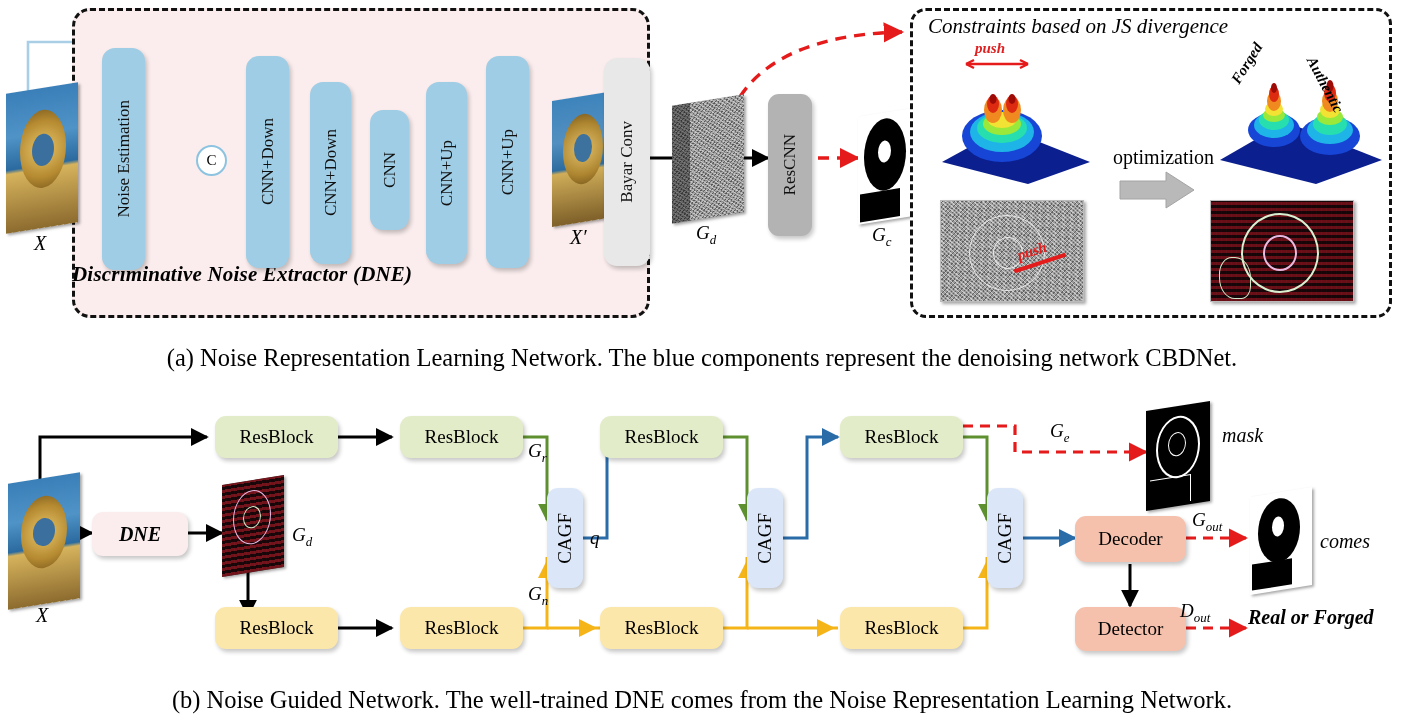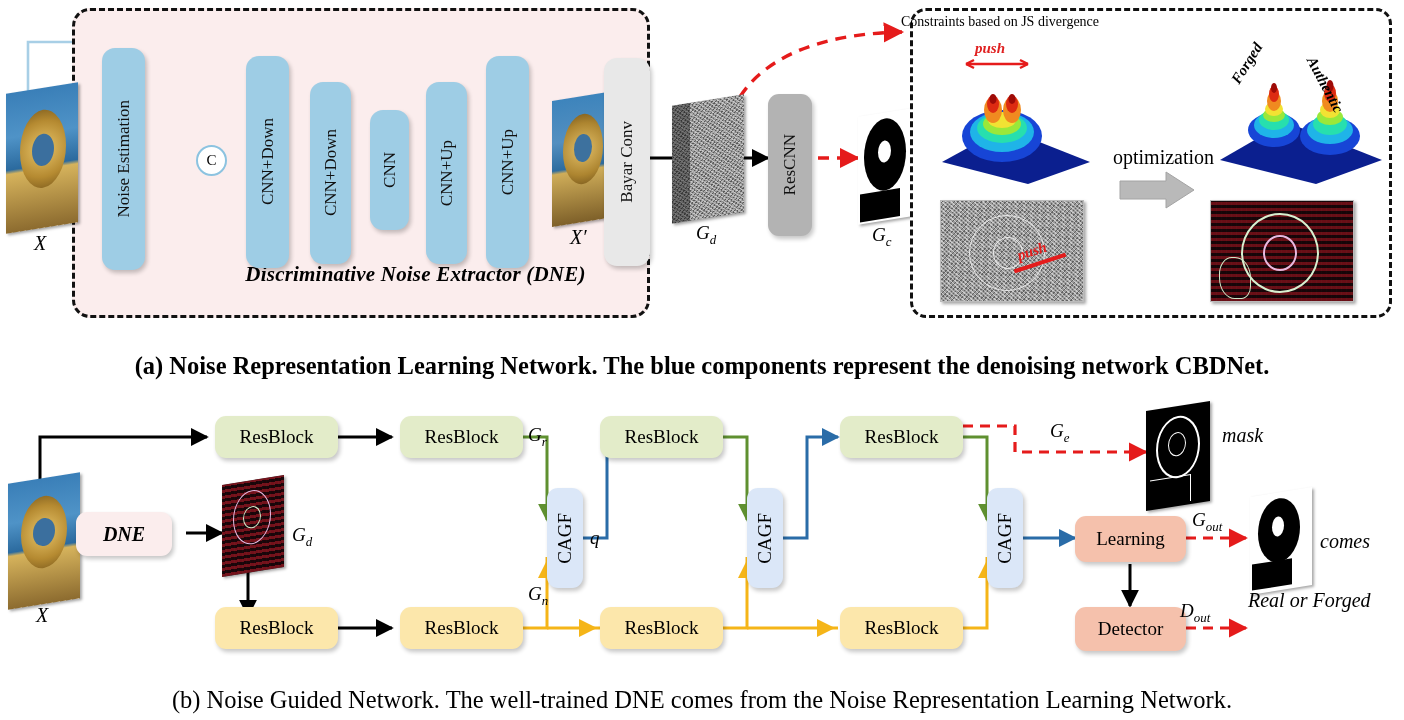--- a/index.html
+++ b/index.html
@@ -15,27 +15,27 @@
   .vtext{writing-mode:vertical-rl;transform:rotate(180deg);white-space:nowrap;}
 
   
   .bluebox{background:#9ecde5;border-radius:13px;color:#111;font-size:17px;}
   .greybox{background:#e8e8e8;border-radius:13px;color:#111;font-size:17px;}
   .darkgrey{background:#b3b3b3;border-radius:11px;color:#111;font-size:17px;}
 
   
   #dne-container{position:absolute;left:72px;top:8px;width:578px;height:310px;
       background:#fbeded;border:3.5px dashed #111;border-radius:18px;box-sizing:border-box;}
-  #dne-label{position:absolute;left:72px;top:262px;width:687px;text-align:center;
+  #dne-label{position:absolute;left:72px;top:262px;width:687px;
       font-style:italic;font-weight:bold;font-size:21px;letter-spacing:.2px;}
 
   
   #js-container{position:absolute;left:910px;top:8px;width:482px;height:310px;
       border:3.5px dashed #111;border-radius:16px;box-sizing:border-box;background:#fff;}
-  #js-title{position:absolute;left:901px;top:14px;font-size:14px;white-space:nowrap;}
+  #js-title{position:absolute;left:928px;top:14px;font-size:21px;white-space:nowrap;font-style:italic;}
 
   
   .resg{background:#e3ecc9;border-radius:11px;font-size:19px;}
   .resy{background:#fce7ab;border-radius:11px;font-size:19px;}
   .cagf{background:#dbe7f8;border-radius:11px;font-size:19px;}
   .salmon{background:#f5c1ac;border-radius:11px;font-size:19px;}
   .dnebox{background:#fbeded;border-radius:11px;font-size:20px;font-style:italic;font-weight:bold;}
 
   
   .caption{position:absolute;width:100%;text-align:center;font-size:24.5px;}
@@ -312,31 +312,31 @@
 <div class="pic plain" style="left:1210px;top:200px;width:142px;height:100px;background:#2b0a0f;border:1px solid #bbb;">
   <div style="position:absolute;inset:0;opacity:.95;
     background:
      repeating-linear-gradient(0deg,rgba(120,15,25,.85) 0 3px,rgba(20,4,8,.9) 3px 6px),
      repeating-linear-gradient(90deg,rgba(40,160,70,.35) 0 1px,transparent 1px 5px);"></div>
   <div style="position:absolute;left:30px;top:12px;width:74px;height:76px;border:2px solid #d8f0d0;border-radius:50%;"></div>
   <div style="position:absolute;left:52px;top:34px;width:30px;height:32px;border:2px solid #e9b9e0;border-radius:50%;"></div>
   <div style="position:absolute;left:8px;top:56px;width:30px;height:40px;border:1.6px solid #cfe9c9;border-radius:40% 50% 30% 50%;"></div>
 </div>
 
-<div class="caption" style="left:0;top:352px;font-weight:bold;">(a) Noise Representation Learning Network. The blue components represent the denoising network CBDNet.</div>
+<div class="caption" style="left:0;top:344px;">(a) Noise Representation Learning Network. The blue components represent the denoising network CBDNet.</div>
 
 <div class="pic" style="left:8px;top:478px;width:72px;height:126px;
      background:linear-gradient(180deg,#3a7fb8 0%,#4f93c7 32%,#2b6a9e 55%,#d6b35c 58%,#8c6b2f 100%);">
   <div style="position:absolute;left:13px;top:18px;width:46px;height:72px;border-radius:50%;
        background:radial-gradient(circle,#e8c56a 0%,#b58a31 62%,#7a5a1d 100%);"></div>
   <div style="position:absolute;left:25px;top:40px;width:22px;height:28px;border-radius:50%;background:#3b6f9e;"></div>
 </div>
 <div class="lbl-i" style="left:36px;top:604px;">X</div>
 
-<div class="blk dnebox" style="left:76px;top:512px;width:96px;height:44px;">
+<div class="blk dnebox" style="left:92px;top:512px;width:96px;height:44px;">
   <span>DNE</span>
 </div>
 
 <div class="pic" style="left:222px;top:480px;width:62px;height:92px;background:#3a0c14;">
   <div style="position:absolute;inset:0;opacity:.95;
     background:
      repeating-linear-gradient(0deg,rgba(130,18,30,.85) 0 3px,rgba(22,5,9,.9) 3px 6px),
      repeating-linear-gradient(90deg,rgba(40,170,70,.4) 0 1px,transparent 1px 4px);"></div>
   <div style="position:absolute;left:11px;top:10px;width:36px;height:52px;border:1.7px solid #e3b9e0;border-radius:50%;"></div>
   <div style="position:absolute;left:21px;top:26px;width:16px;height:20px;border:1.4px solid #cfe9c9;border-radius:50%;"></div>
@@ -375,27 +375,27 @@
   <span class="vtext">CAGF</span>
   </div>
 <div class="blk cagf" style="left:747px;top:488px;width:36px;height:100px;">
   <span class="vtext">CAGF</span>
   </div>
 <div class="blk cagf" style="left:987px;top:488px;width:36px;height:100px;">
   <span class="vtext">CAGF</span>
   </div>
 
 <div class="blk salmon" style="left:1075px;top:516px;width:111px;height:46px;">
-  <span>Learning</span>
+  <span>Decoder</span>
   </div>
 <div class="blk salmon" style="left:1075px;top:607px;width:111px;height:44px;">
   <span>Detector</span>
   </div>
 
-<div class="lbl" style="left:528px;top:424px;">
+<div class="lbl" style="left:528px;top:440px;">
   <span>G</span><sub>r</sub></div>
 <div class="lbl" style="left:528px;top:583px;">
   <span>G</span><sub>n</sub></div>
 <div class="lbl" style="left:590px;top:527px;">q</div>
 <div class="lbl" style="left:1050px;top:420px;">
   <span>G</span><sub>e</sub></div>
 <div class="lbl" style="left:1192px;top:509px;">
   <span>G</span><sub>out</sub></div>
 <div class="lbl" style="left:1180px;top:600px;font-family:Liberation Serif, serif;">
   <span>D</span><sub>out</sub></div>
@@ -407,15 +407,15 @@
 </div>
 <div class="lbl-i" style="left:1222px;top:424px;">mask</div>
 
 <div class="pic" style="left:1250px;top:492px;width:62px;height:98px;background:#fff;">
   <div style="position:absolute;left:8px;top:6px;width:42px;height:64px;border-radius:50%;background:#000;"></div>
   <div style="position:absolute;left:22px;top:24px;width:12px;height:20px;border-radius:50%;background:#fff;"></div>
   <div style="position:absolute;left:2px;top:68px;width:40px;height:26px;background:#000;"></div>
 </div>
 <div class="lbl-i" style="left:1320px;top:530px;">comes</div>
 
-<div class="lbl-i" style="left:1248px;top:589px;font-weight:400;">Real or Forged</div>
+<div class="lbl-i" style="left:1248px;top:606px;font-weight:700;">Real or Forged</div>
 
 <div class="caption" style="left:0;top:686px;">(b) Noise Guided Network. The well-trained DNE comes from the Noise Representation Learning Network.</div>
 
 </body></html>

